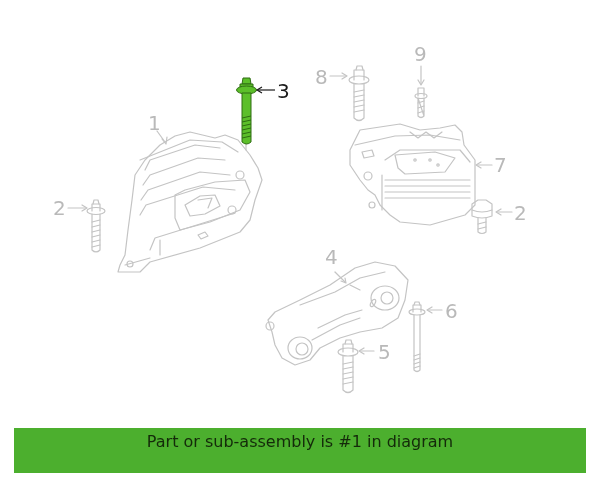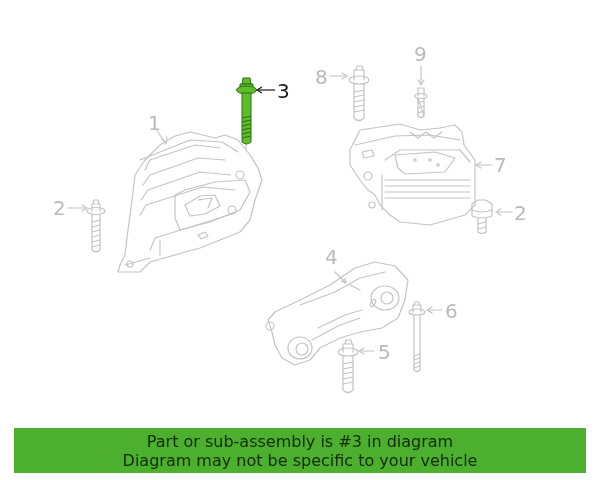--- a/index.html
+++ b/index.html
@@ -149,15 +149,14 @@
 <div class="callout active" style="left:277px;top:81px;">3</div>
 <div class="callout" style="left:325px;top:247px;">4</div>
 <div class="callout" style="left:378px;top:342px;">5</div>
 <div class="callout" style="left:445px;top:301px;">6</div>
 <div class="callout" style="left:494px;top:155px;">7</div>
 <div class="callout" style="left:315px;top:67px;">8</div>
 <div class="callout" style="left:414px;top:44px;">9</div>
 <div class="callout" style="left:514px;top:203px;">2</div>
 
 <div id="banner">
-  <div>Part or sub-assembly is #3 in diagram</div>
-  <div>Diagram may not be specific to your vehicle</div>
+  <div>Part or sub-assembly is #1 in diagram</div>
 </div>
 
 </body></html>

